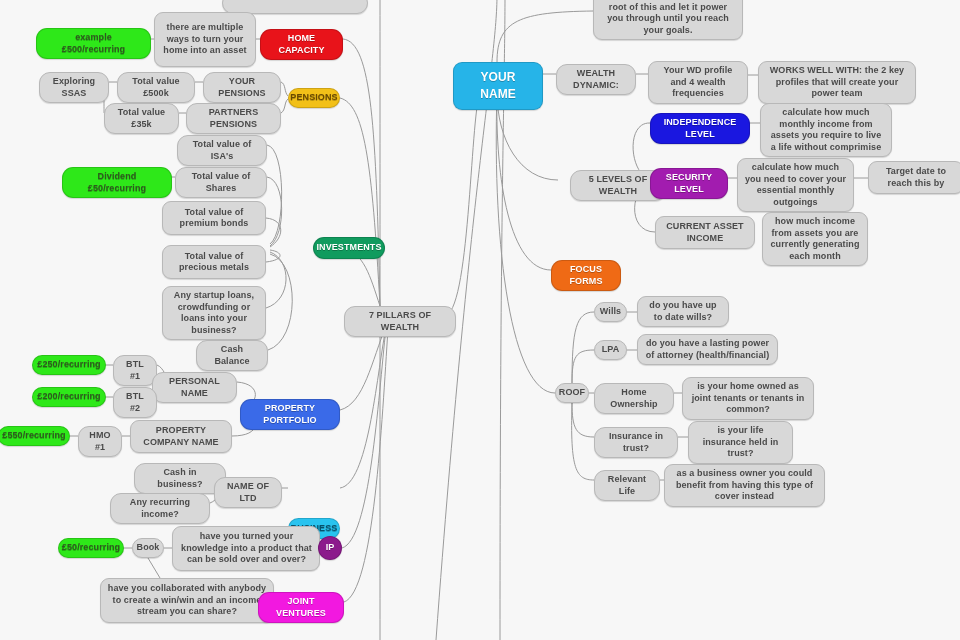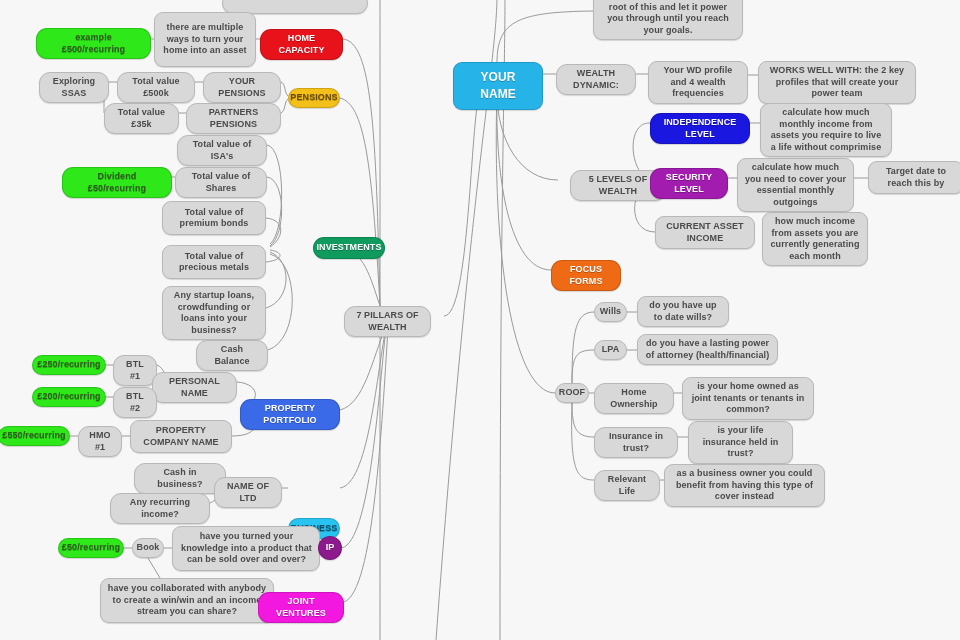--- a/index.html
+++ b/index.html
@@ -210,21 +210,21 @@
     </div>
     <div class="node accent circle" style="left: 318px; top: 536px; width: 24px; min-height: 24px; background: rgb(140, 26, 140); color: rgb(255, 255, 255); border-color: rgba(0, 0, 0, 0.15);">
       <span>IP</span>
     </div>
     <div class="node round" style="left: 100px; top: 578px; width: 174px; min-height: 45px; background: rgb(216, 216, 216); color: rgb(74, 74, 74);">
       <span>have you collaborated with anybody to create a win/win and an income stream you can share?</span>
     </div>
     <div class="node accent pill" style="left: 258px; top: 592px; width: 86px; min-height: 21px; background: rgb(242, 24, 224); color: rgb(255, 255, 255); border-color: rgba(0, 0, 0, 0.15);">
       <span>JOINT VENTURES</span>
     </div>
-    <div class="node pill" style="left: 344px; top: 306px; width: 87px; min-height: 20px; background: rgb(216, 216, 216); color: rgb(74, 74, 74);">
+    <div class="node pill" style="left: 344px; top: 306px; width: 112px; min-height: 20px; background: rgb(216, 216, 216); color: rgb(74, 74, 74);">
       <span>7 PILLARS OF WEALTH</span>
     </div>
     <div class="node round" style="left: 593px; top: -14px; width: 150px; min-height: 50px; background: rgb(216, 216, 216); color: rgb(74, 74, 74);">
       <span>independent? Let's get to the root of this and let it power you through until you reach your goals.</span>
     </div>
     <div class="node accent big round" style="left: 453px; top: 62px; width: 90px; min-height: 30px; background: rgb(38, 180, 232); color: rgb(255, 255, 255); border-color: rgba(0, 0, 0, 0.15);">
       <span>YOUR NAME</span>
     </div>
     <div class="node pill" style="left: 556px; top: 64px; width: 80px; min-height: 20px; background: rgb(216, 216, 216); color: rgb(74, 74, 74);">
       <span>WEALTH DYNAMIC:</span>

